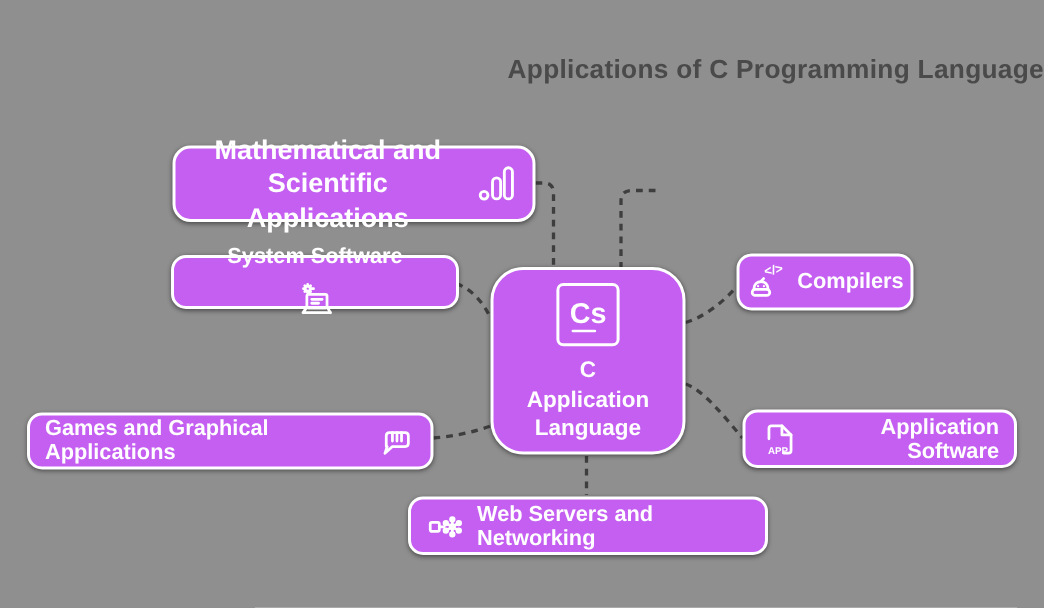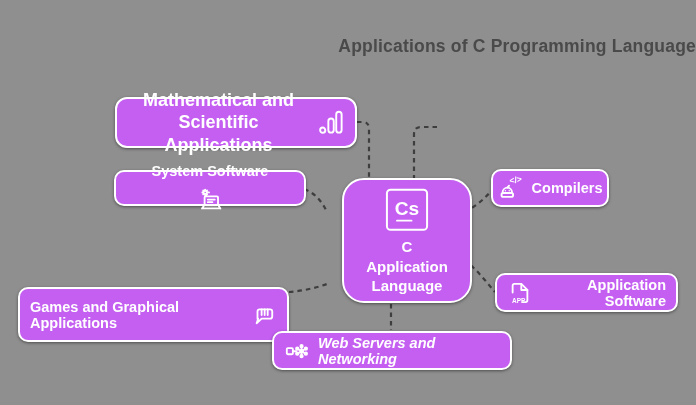--- a/index.html
+++ b/index.html
@@ -34,27 +34,27 @@
     box-shadow:0 1px 3px rgba(25,25,25,.55);
     padding:0 10px;
   }
   .node .icon{flex:0 0 auto;display:block;}
   .node .icon *{stroke:#fff;stroke-width:1.7;fill:none;stroke-linecap:round;stroke-linejoin:round;}
   .node .icon text{stroke:none;fill:#fff;font-family:"Liberation Sans",sans-serif;}
   .node .icon .fill{fill:#fff;stroke:none;}
   .node-a{left:115px;top:97px;width:242px;height:51px;border-radius:12px;font-size:18px;}
   .node-a .label{width:190px;text-align:center;line-height:1.25;}
   .node-b{left:114px;top:170px;width:192px;height:36px;flex-direction:column;}
-  .node-c{left:18px;top:287px;width:271px;height:55px;}
+  .node-c{left:18px;top:275px;width:271px;height:38px;}
   .node-d{left:437px;top:108px;width:178px;height:41px;}
   .node-e{left:491px;top:169px;width:118px;height:38px;}
   .node-f{left:495px;top:273px;width:183px;height:39px;text-align:right;}
-  .node-g{left:272px;top:331px;width:240px;height:39px;font-style:italic;}
+  .node-g{left:272px;top:331px;width:240px;height:39px;}
   .center-node{
-    left:342px;top:178px;width:130px;height:125px;
+    left:327px;top:178px;width:130px;height:125px;
     border-radius:22px;
     flex-direction:column;gap:4px;padding:6px;
     font-size:15px;
     align-items:center;
   }
   .center-node .badge *{stroke:#fff;fill:none;stroke-linecap:round;}
   .center-node .badge text{stroke:none;fill:#fff;font-family:"Liberation Sans",sans-serif;}
   .center-label span{display:block;text-align:center;line-height:1.28;font-weight:600;}
 </style>
 </head>

